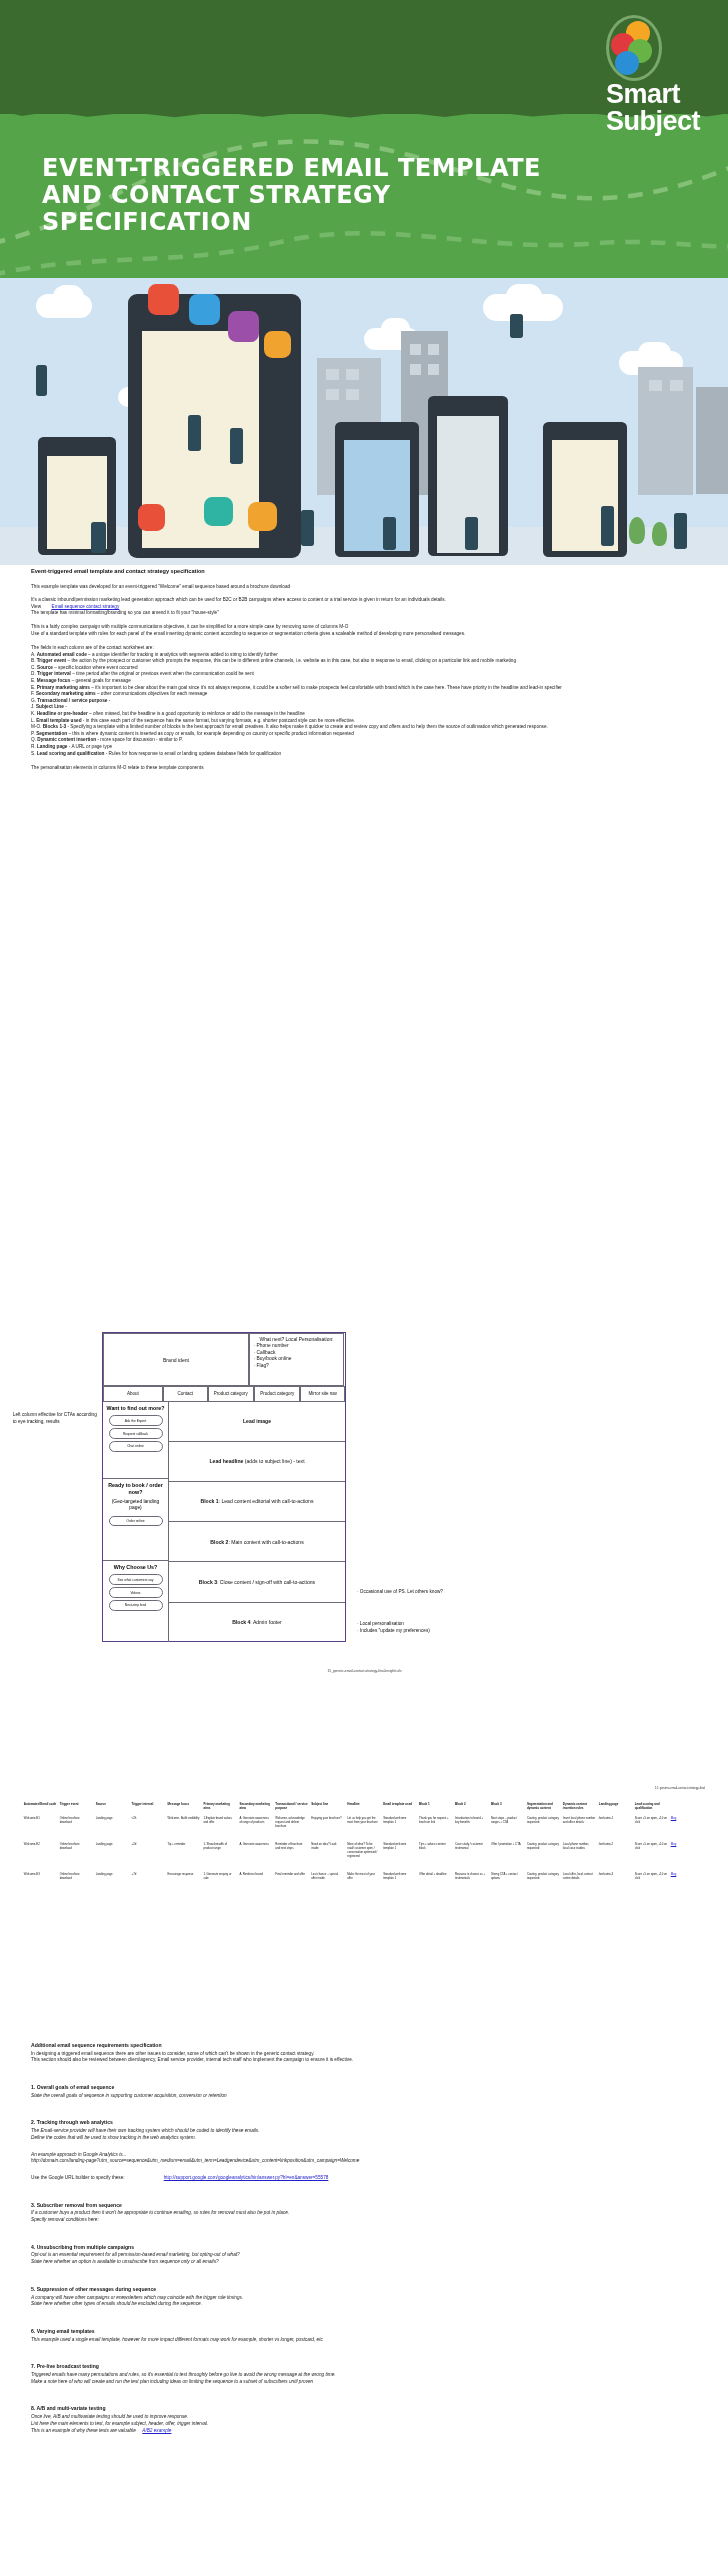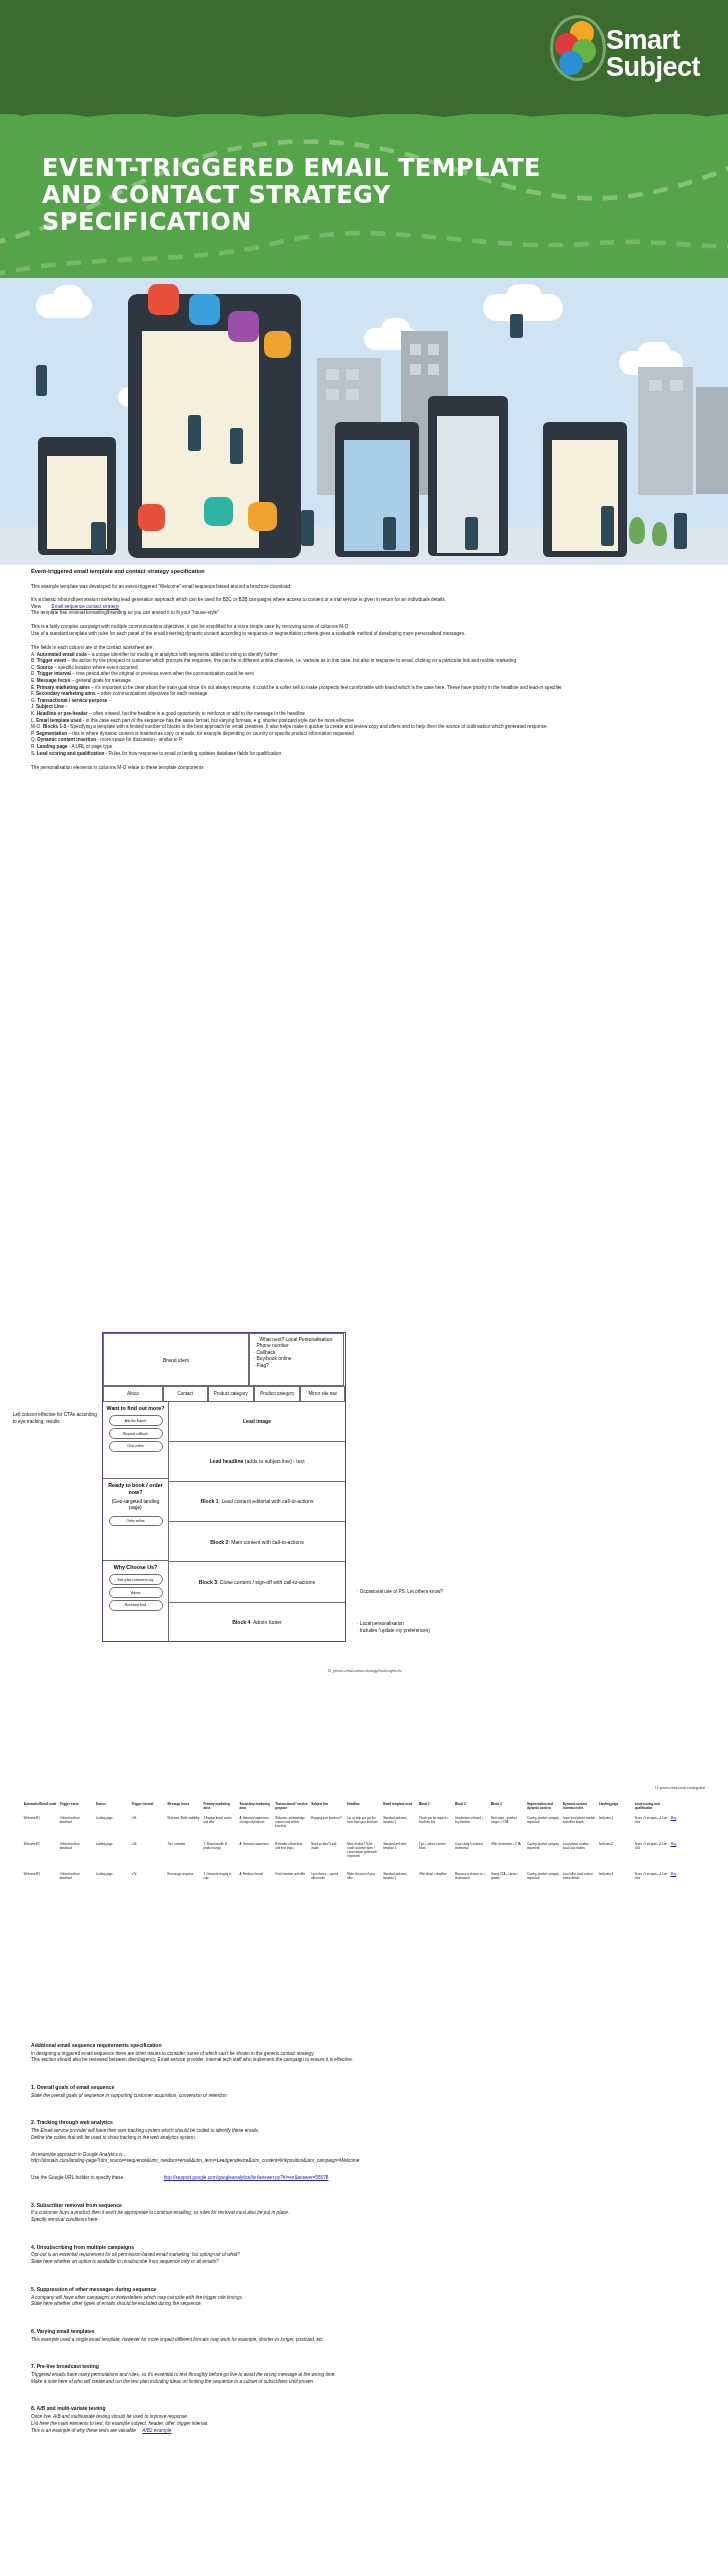--- a/index.html
+++ b/index.html
@@ -20,21 +20,21 @@
     content:""; position:absolute; left:0; bottom:-5.5px; width:729px; height:9px;
     background:#3b6b2e;
     clip-path: polygon(0 0,3% 60%,7% 10%,12% 70%,18% 20%,24% 75%,30% 15%,36% 70%,42% 20%,48% 78%,55% 18%,61% 72%,67% 12%,73% 68%,80% 22%,86% 74%,92% 14%,97% 66%,100% 30%,100% 0);
   }
   .cover-bottom {
     position:absolute; left:0; top:107px; width:729px; height:173px;
     background:#56a44a;
   }
   .dashes { position:absolute; left:0; top:107px; width:729px; height:173px; }
 
-  .logo-wrap { position:absolute; right:29px; top:14.6px; display:flex; align-items:flex-end; }
+  .logo-wrap { position:absolute; right:29px; top:14.6px; display:flex; align-items:flex-start; flex-direction:column;}
   .logo-mark { position:relative; width:56px; height:66px; }
   .logo-ring {
     position:absolute; left:0; top:0; width:56px; height:66px;
     border:3.6px solid #7aa86c; border-radius:28px/33px;
   }
   .c { position:absolute; border-radius:50%; }
   .c.orange { width:24px;height:24px; background:#f5a623; left:20px; top:6.4px; }
   .c.red    { width:24px;height:24px; background:#e03a3e; left:5.5px;  top:18px; }
   .c.green  { width:24px;height:24px; background:#67b346; left:22px; top:24px; }
   .c.blue   { width:24px;height:24px; background:#2a8fd4; left:9px; top:36px; }

